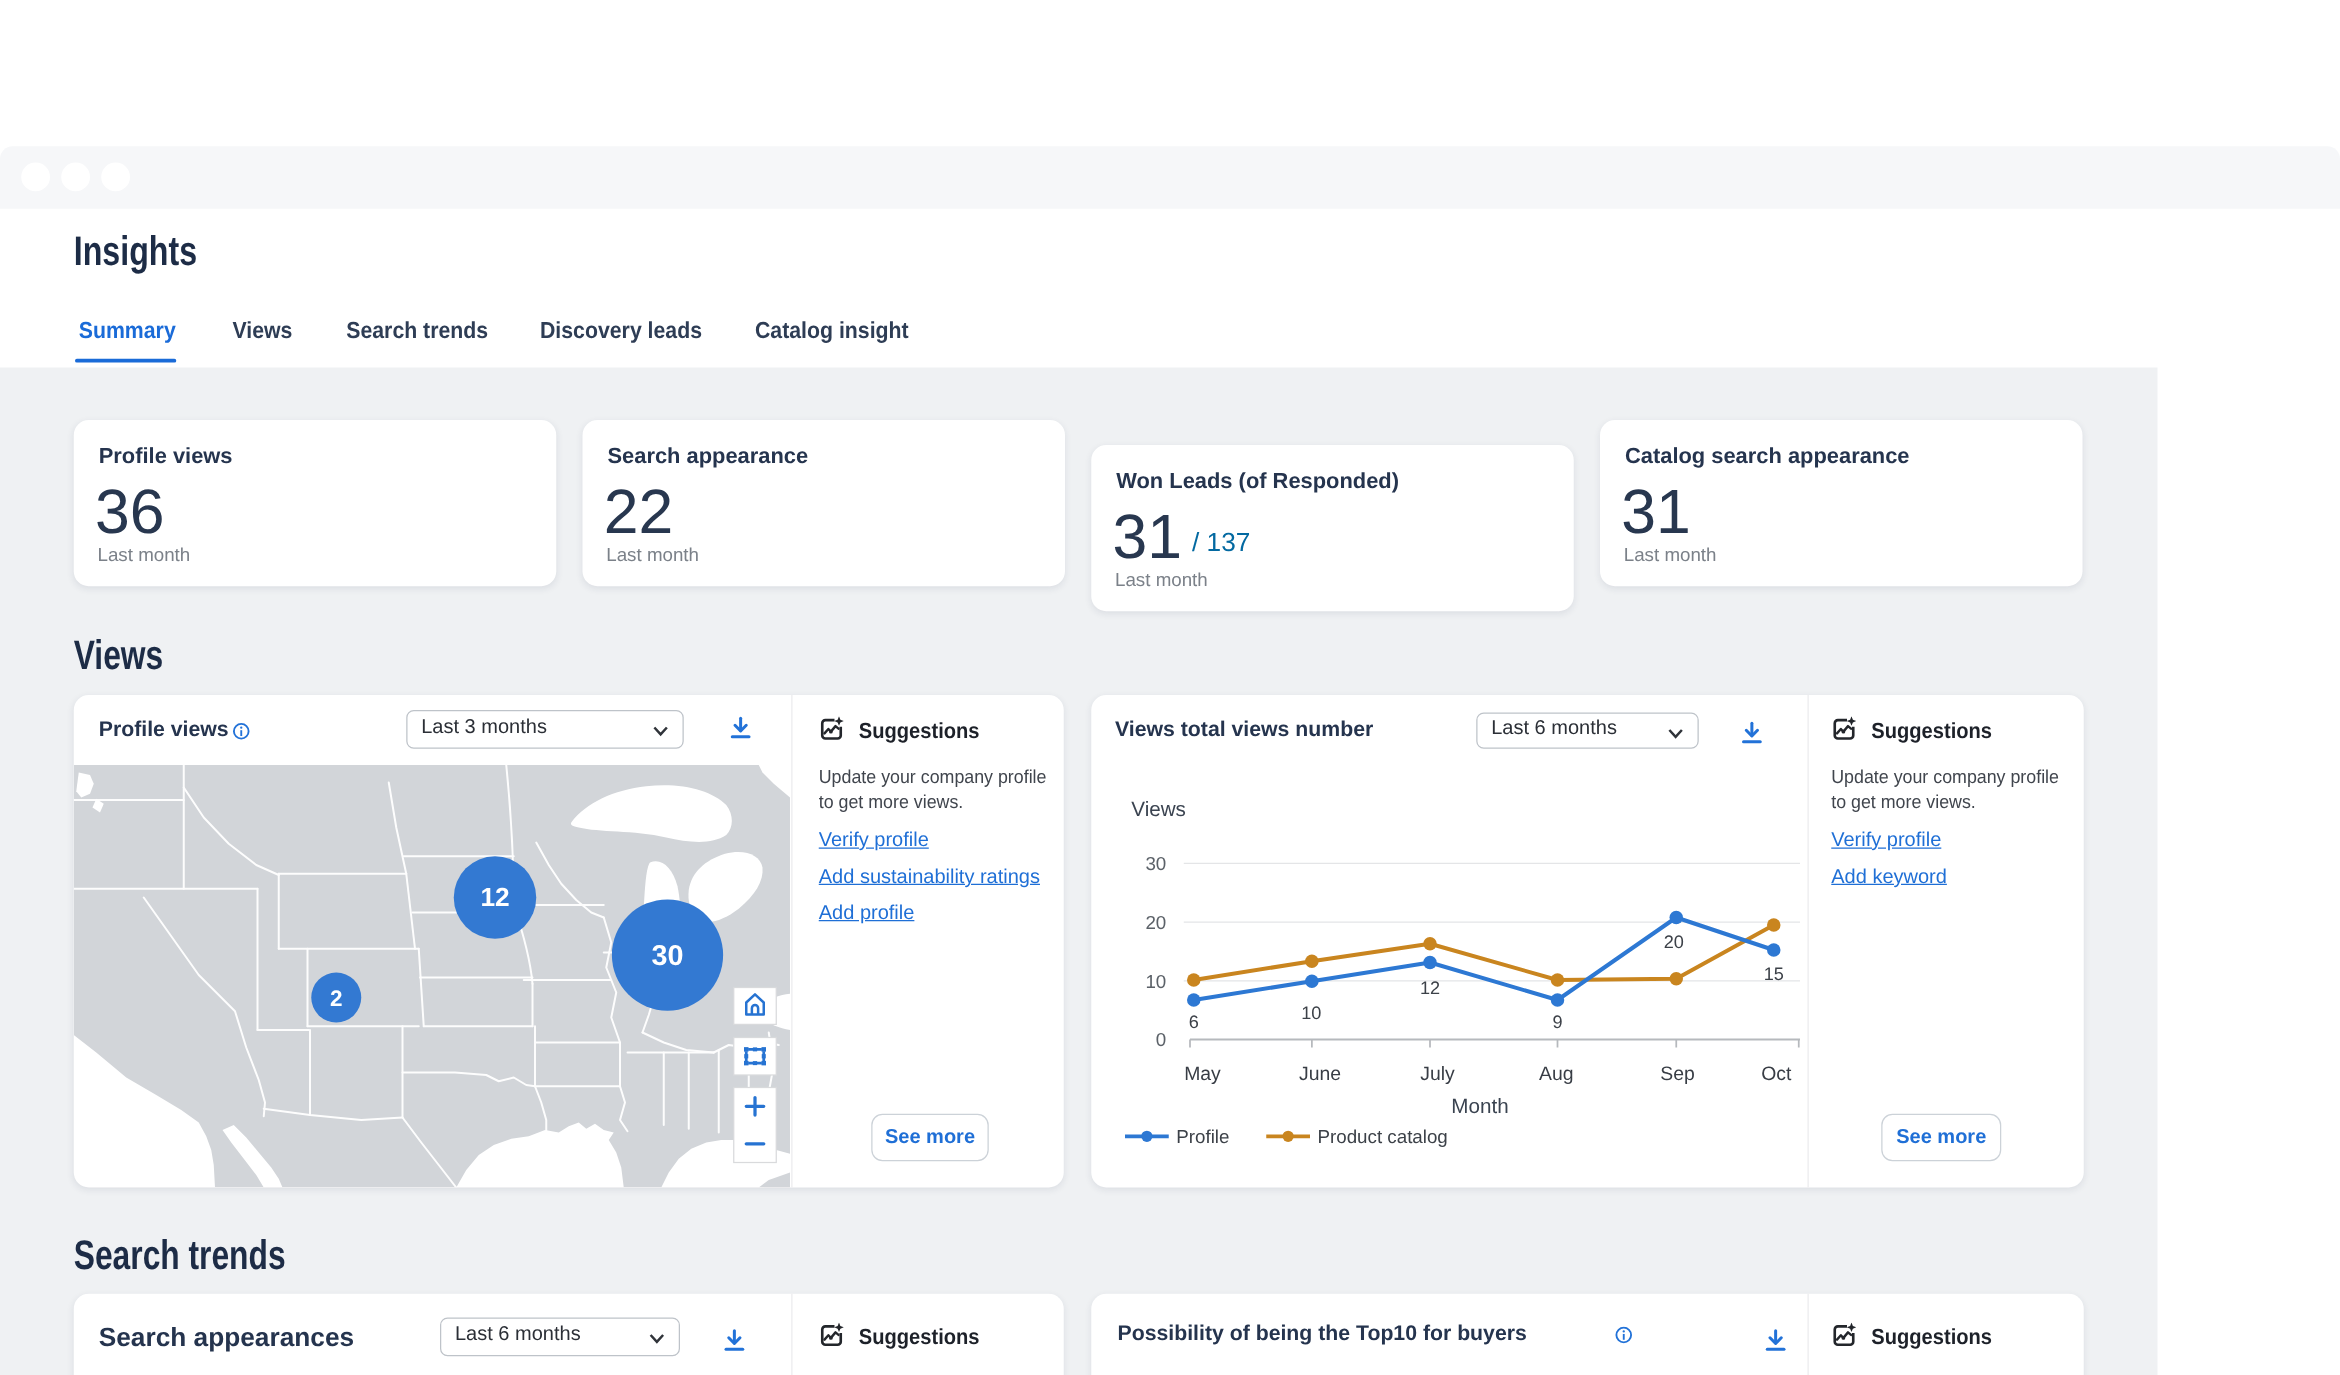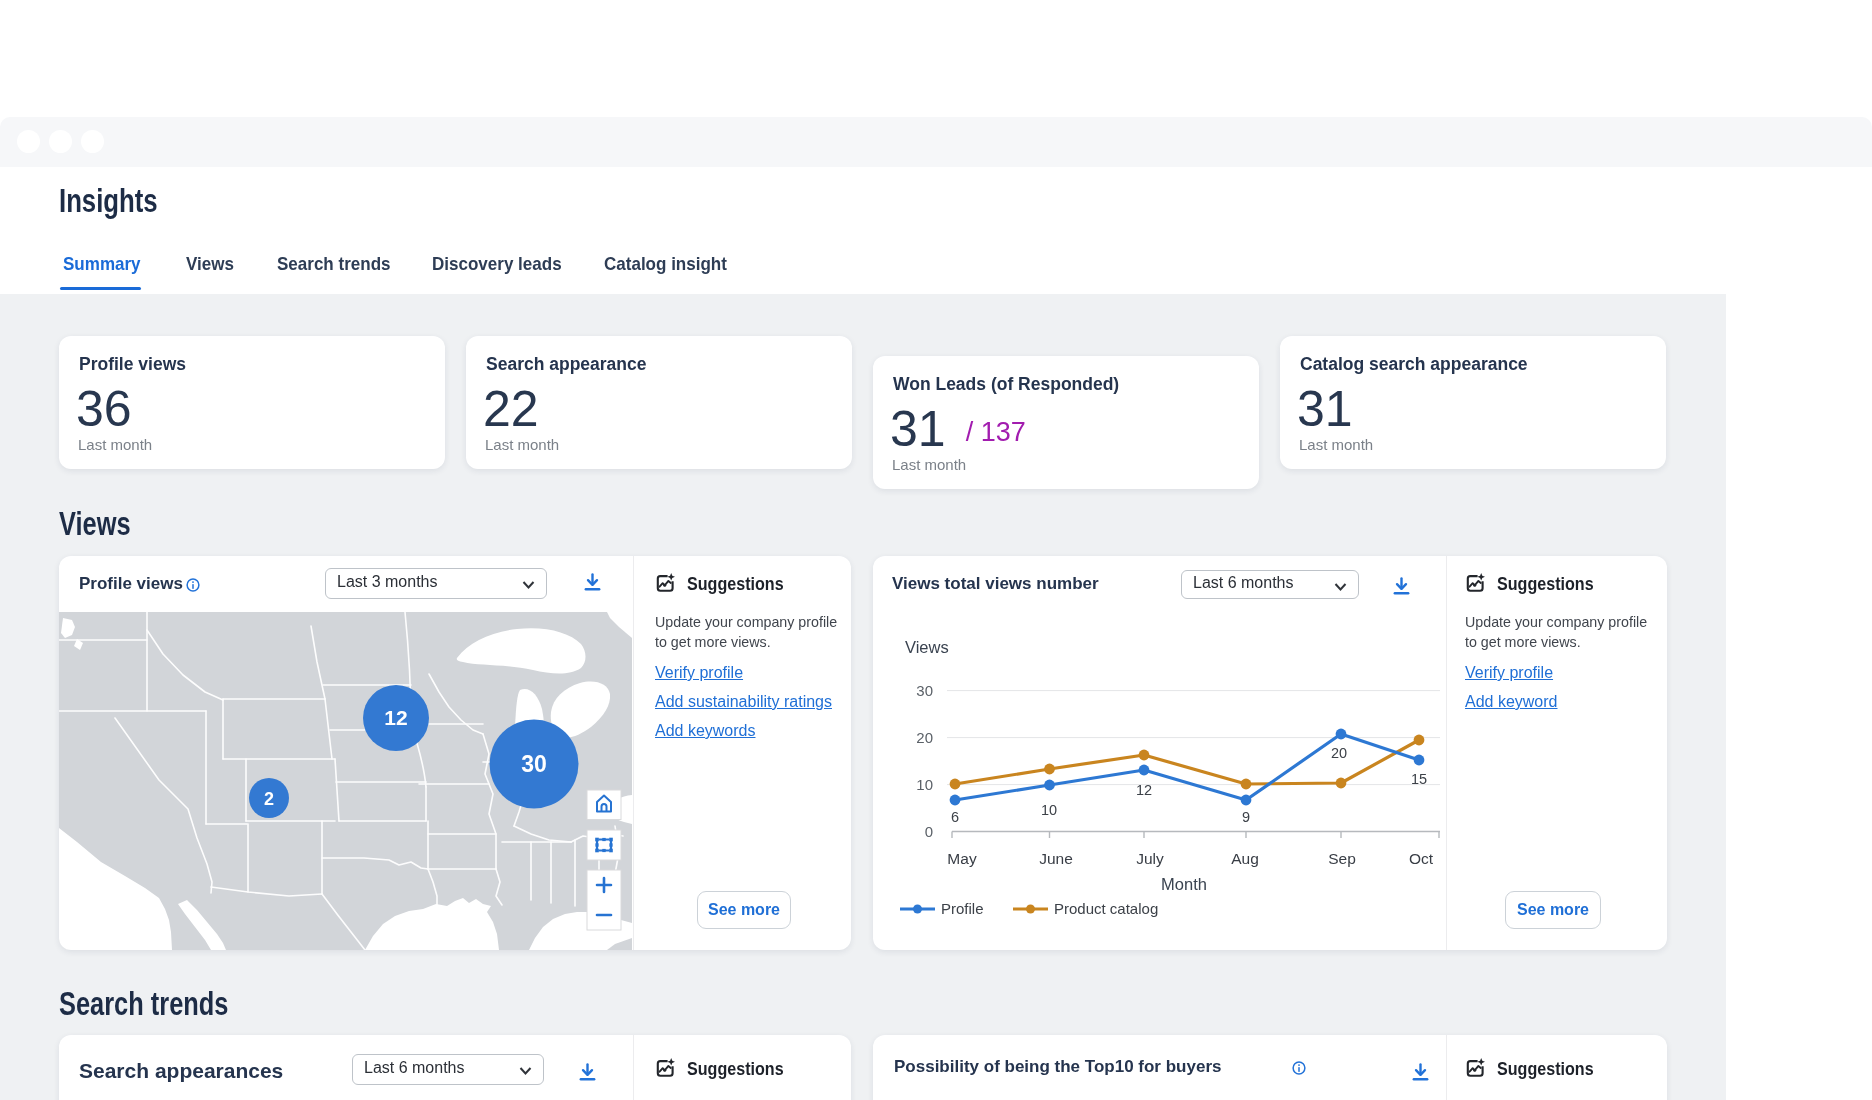--- a/index.html
+++ b/index.html
@@ -7,21 +7,21 @@
 .topbar{position:absolute;left:0;top:117px;width:1872px;height:50px;background:#f6f7f9;border-radius:10px 10px 0 0}
 .dot{position:absolute;top:130px;width:23px;height:23px;border-radius:50%;background:#ffffff}
 .h1{position:absolute;left:59px;top:182px;font-size:33px;font-weight:bold;color:#1d2c46;transform:scaleX(0.78);transform-origin:0 0}
 .tab{position:absolute;top:253px;font-size:18.5px;font-weight:bold;color:#2e3d55;transform:scaleX(0.92);transform-origin:0 0}
 .tab.act{color:#1a6bd8}
 .tabline{position:absolute;left:60px;top:287px;width:81px;height:3px;background:#1a6bd8;border-radius:2px}
 .graybg{position:absolute;left:0;top:294px;width:1726px;height:806px;background:#eff1f3}
 .card{position:absolute;background:#fff;border-radius:12px;box-shadow:0 2px 6px rgba(30,45,75,0.09)}
 .ct{position:absolute;left:20px;top:18px;font-size:17.5px;font-weight:bold;color:#25344e}
 .num{position:absolute;left:17px;top:48px;font-size:50px;color:#28374f;line-height:1}
-.numsub{font-size:27px;color:#a21caf;margin-left:20px;vertical-align:5px}
+.numsub{font-size:21px;color:#0369a1;margin-left:8px;vertical-align:5px}
 .lm{position:absolute;left:19px;top:100px;font-size:15px;color:#7b8189}
 .h2{position:absolute;left:59px;font-size:33px;font-weight:bold;color:#1d2c46;transform:scaleX(0.77);transform-origin:0 0}
 .sel{position:absolute;background:#fff;border:1.5px solid #bec3c9;border-radius:6px;font-size:16px;color:#2b2f36}
 .sel span{position:absolute;left:11px;top:4px}
 .sel svg{position:absolute;right:10px;top:8px}
 .divider{position:absolute;top:0;width:1px;background:#ececee}
 .sgico{position:absolute}
 .sgtitle{position:absolute;font-size:17.5px;font-weight:bold;color:#1d2129;transform:scaleX(0.92);transform-origin:0 0}
 .sgpara{position:absolute;font-size:15px;line-height:19.7px;color:#40454d;white-space:nowrap;transform:scaleX(0.95);transform-origin:0 0}
 .sglink{position:absolute;font-size:16px;color:#1f6fd6;text-decoration:underline}
@@ -190,21 +190,21 @@
   <div class="sgico" style="left:596px;top:17px"><svg width="21" height="21" viewBox="0 0 21 21">
         <path d="M12.6 3.1 H5.3 A2.5 2.5 0 0 0 2.8 5.6 V15.3 A2.5 2.5 0 0 0 5.3 17.8 H15.1 A2.5 2.5 0 0 0 17.6 15.3 V8.3" fill="none" stroke="#23262b" stroke-width="2.1"></path>
         <path d="M4.6 13.7 L7.7 10.2 L9.7 12.3 L13.4 7.9 L15.8 9.9" fill="none" stroke="#23262b" stroke-width="1.9" stroke-linejoin="round" stroke-linecap="round"></path>
         <circle cx="9.7" cy="12.3" r="1.5" fill="#23262b"></circle>
         <path d="M16.2 0 L17.3 2.7 L20 3.8 L17.3 4.9 L16.2 7.6 L15.1 4.9 L12.4 3.8 L15.1 2.7 Z" fill="#23262b"></path>
       </svg></div>
   <div class="sgtitle" style="left:628px;top:18px">Suggestions</div>
   <div class="sgpara" style="left:596px;top:56px">Update your company profile<br>to get more views.</div>
   <div class="sglink" style="left:596px;top:108px">Verify profile</div>
   <div class="sglink" style="left:596px;top:137px">Add sustainability ratings</div>
-  <div class="sglink" style="left:596px;top:166px">Add keywords</div>
+  <div class="sglink" style="left:596px;top:166px">Add profile</div>
   <div class="seemore" style="left:638px;top:335px;width:94px;height:38px;line-height:35px">See more</div>
 </div>
 
 <div class="card" style="left:873px;top:556px;width:794px;height:394px">
   <div class="ct" style="left:19px;font-size:17px">Views total views number</div>
   <div class="sel" style="left:308px;top:14px;width:178px;height:29px">
       <span style="top:3px">Last 6 months</span>
       <svg width="15" height="15" viewBox="0 0 15 15">
         <path d="M2.5 5 L7.5 10.5 L12.5 5" fill="none" stroke="#30343a" stroke-width="2"></path>
       </svg>

